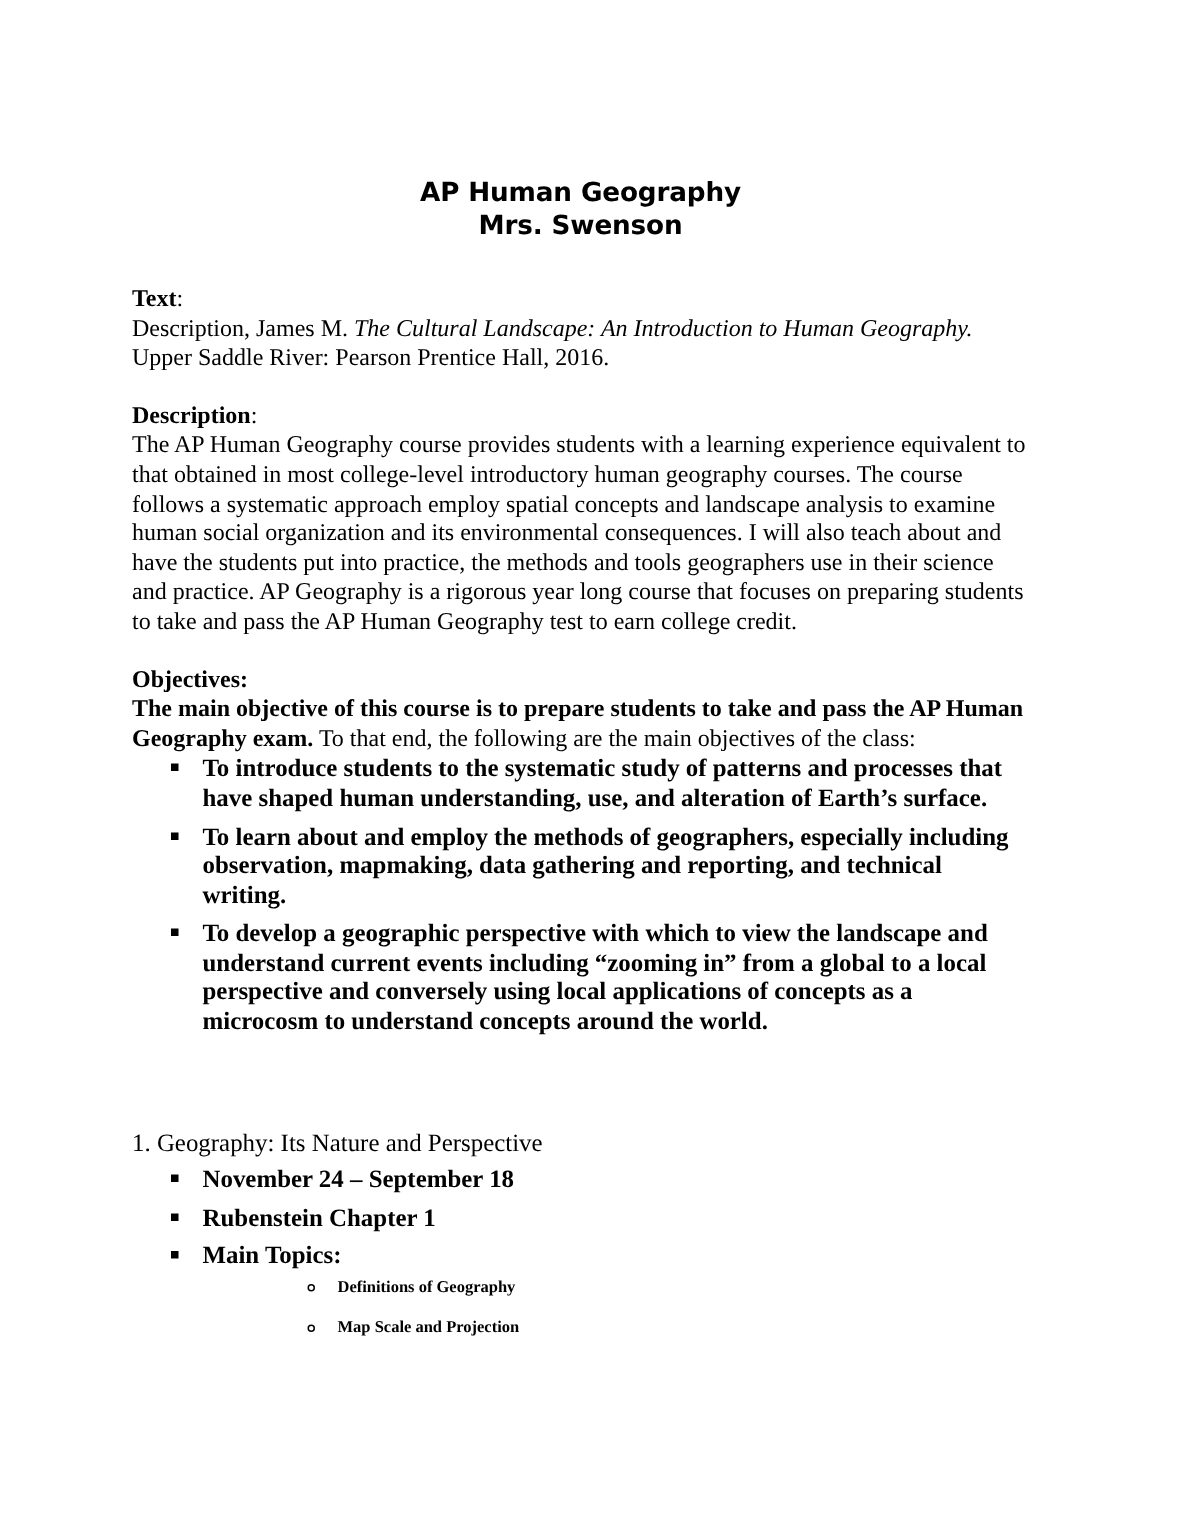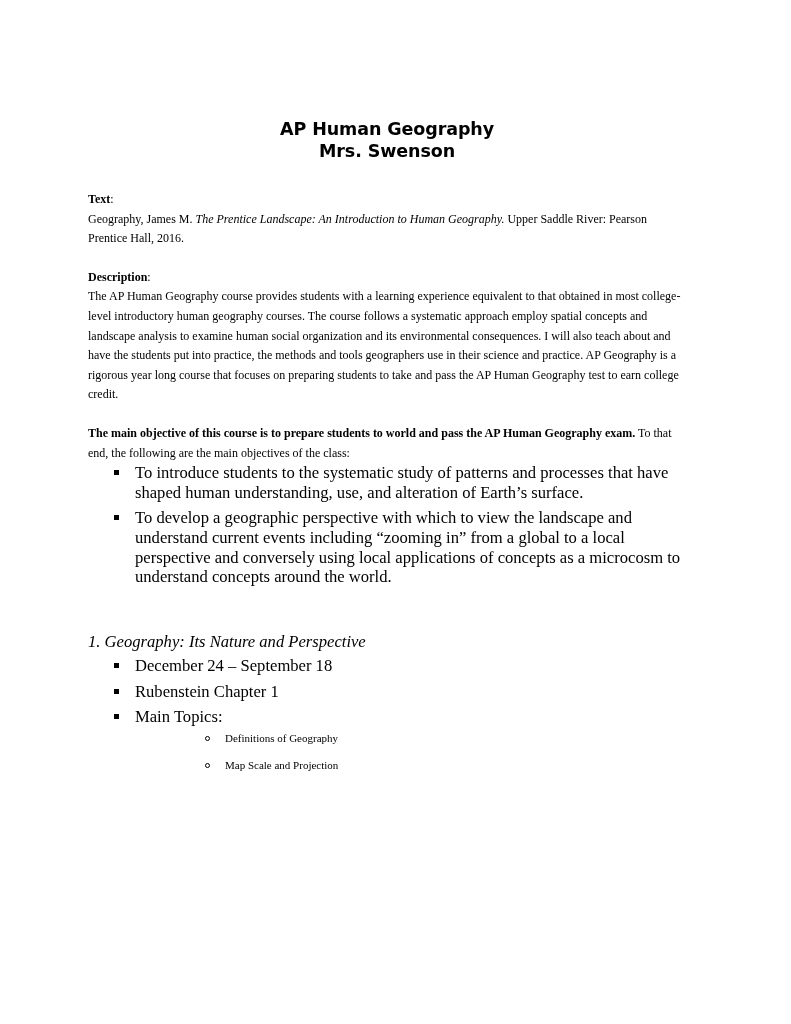--- a/index.html
+++ b/index.html
@@ -37,36 +37,37 @@
     font-family: "DejaVu Sans", "Liberation Sans", sans-serif;
     font-weight: bold;
     font-size: 17.5px;
     line-height: 22px;
     letter-spacing: -0.1px;
     white-space: nowrap;
   }
 
   
   .para {
-    font-size: 12px;
+    font-size: 16px;
     line-height: 19.6px;
     margin: 0;
     text-align: left;
   }
   .section-gap { height: 19px; }
   .section-gap-lg { height: 26px; }
 
   .bold { font-weight: bold; }
   .ital { font-style: italic; }
 
   
   .blist {
     list-style: none;
     margin: 0;
     padding: 0;
+    font-weight: bold;
   }
   .bitem {
     position: relative;
     font-size: 16.6px;
     line-height: 19.6px;
     padding-left: 47px;
     margin: 0 0 6px 0;
   }
   .bitem:last-child { margin-bottom: 0; }
   .bitem .sq {
@@ -99,68 +100,68 @@
     width: 5px;
     height: 5px;
     border: 1px solid #000000;
     border-radius: 50%;
     box-sizing: border-box;
   }
 
   .topic-heading {
     font-size: 16.6px;
     line-height: 19.6px;
-    margin: 0 0 5px 0;
-    font-style: italic;
+    margin: 16px 0 5px 0;
   }
 </style>
 </head>
 <body>
 
 <div class="page">
   <div class="content">
 
     <div class="title-block">
       <div class="title-line">AP Human Geography</div>
       <div class="title-line">Mrs. Swenson</div>
     </div>
 
     <div>
       <p class="para"><span class="bold">Text</span><span>:</span></p>
-      <p class="para"><span>Geography, James M. </span><span class="ital">The Prentice Landscape: An Introduction to Human Geography.</span><span> Upper Saddle River: Pearson Prentice Hall, 2016.</span></p>
+      <p class="para"><span>Description, James M. </span><span class="ital">The Cultural Landscape: An Introduction to Human Geography.</span><span> Upper Saddle River: Pearson Prentice Hall, 2016.</span></p>
     </div>
 
     <div class="section-gap"></div>
 
     <div>
       <p class="para"><span class="bold">Description</span><span>:</span></p>
       <p class="para">The AP Human Geography course provides students with a learning experience equivalent to that obtained in most college-level introductory human geography courses. The course follows a systematic approach employ spatial concepts and landscape analysis to examine human social organization and its environmental consequences. I will also teach about and have the students put into practice, the methods and tools geographers use in their science and practice. AP Geography is a rigorous year long course that focuses on preparing students to take and pass the AP Human Geography test to earn college credit.</p>
     </div>
 
     <div class="section-gap"></div>
 
     <div>
-      <p class="para"><span class="bold">The main objective of this course is to prepare students to world and pass the AP Human Geography exam.</span><span> To that end, the following are the main objectives of the class:</span></p>
+      <p class="para bold">Objectives:</p>
+      <p class="para"><span class="bold">The main objective of this course is to prepare students to take and pass the AP Human Geography exam.</span><span> To that end, the following are the main objectives of the class:</span></p>
       <ul class="blist">
         <li class="bitem"><span class="sq"></span><span>To introduce students to the systematic study of patterns and processes that have shaped human understanding, use, and alteration of Earth’s surface.</span></li>
-        <li class="bitem"><span class="sq"></span></li>
+        <li class="bitem"><span class="sq"></span><span>To learn about and employ the methods of geographers, especially including observation, mapmaking, data gathering and reporting, and technical writing.</span></li>
         <li class="bitem"><span class="sq"></span><span>To develop a geographic perspective with which to view the landscape and understand current events including “zooming in” from a global to a local perspective and conversely using local applications of concepts as a microcosm to understand concepts around the world.</span></li>
       </ul>
     </div>
 
     <div class="section-gap"></div>
 
     <div>
 
       <div class="section-gap-lg"></div>
 
       <div>
         <p class="topic-heading">1. Geography: Its Nature and Perspective</p>
         <ul class="blist">
-          <li class="bitem"><span class="sq"></span><span>December 24 – September 18</span></li>
+          <li class="bitem"><span class="sq"></span><span>November 24 – September 18</span></li>
           <li class="bitem"><span class="sq"></span><span>Rubenstein Chapter 1</span></li>
           <li class="bitem"><span class="sq"></span><span>Main Topics:</span>
             <ul class="sublist">
               <li class="subitem"><span class="circ"></span><span>Definitions of Geography</span></li>
               <li class="subitem"><span class="circ"></span><span>Map Scale and Projection</span></li>
 
             </ul>
           </li>
         </ul>
       </div>

